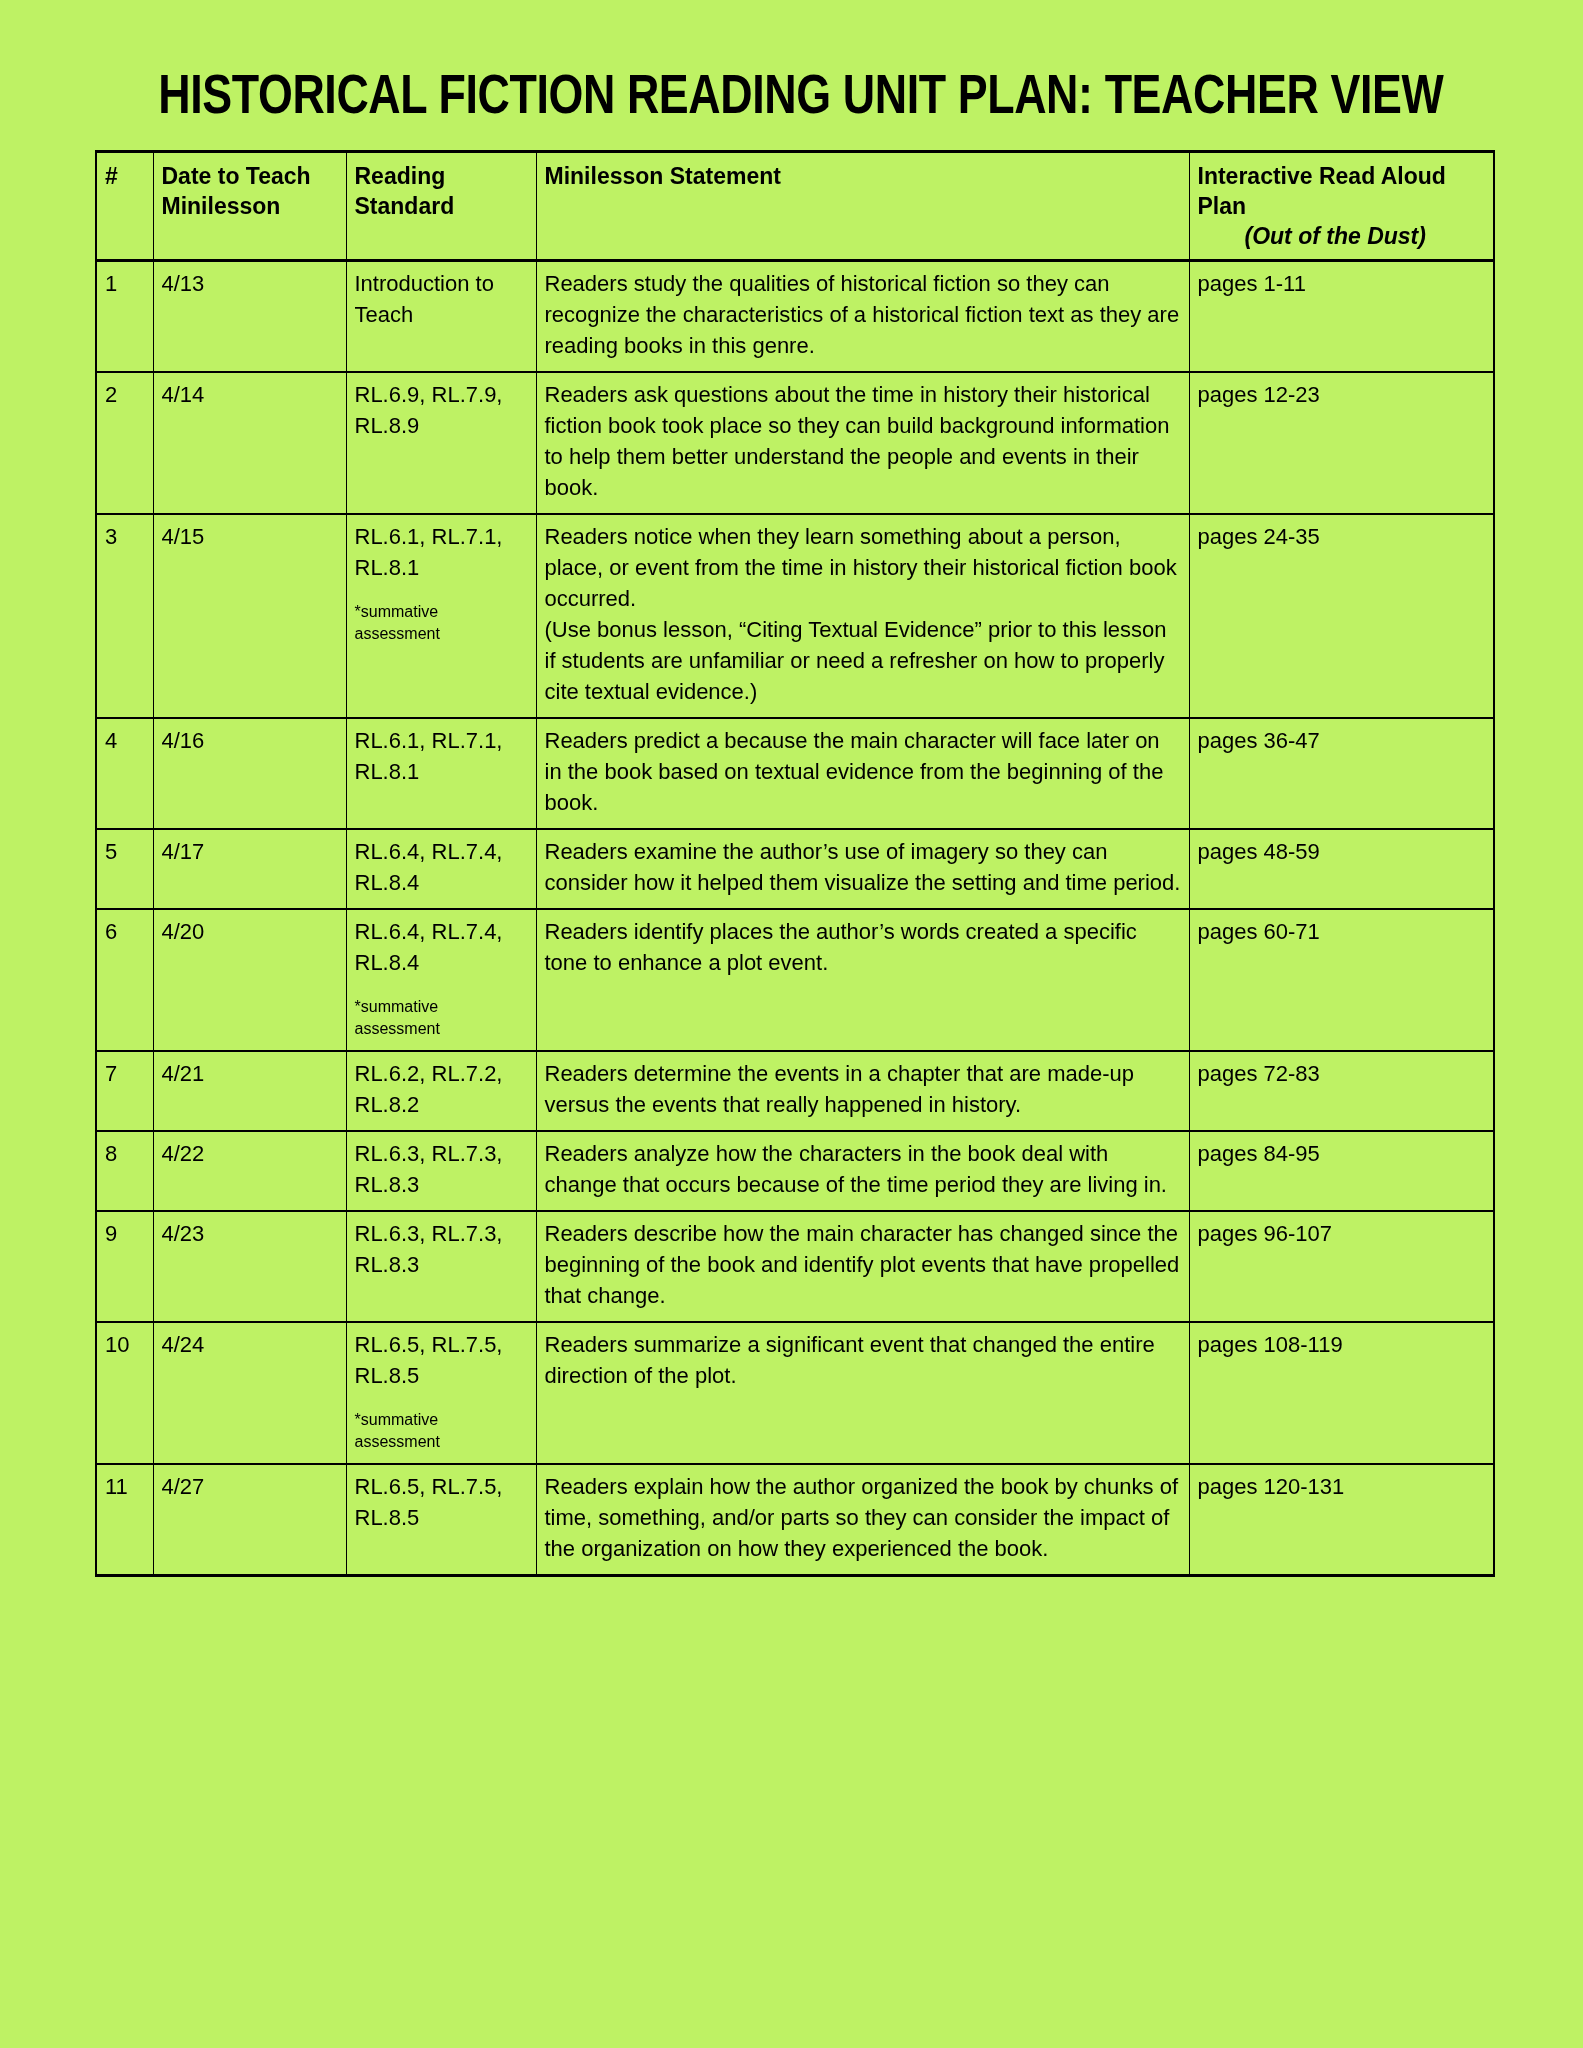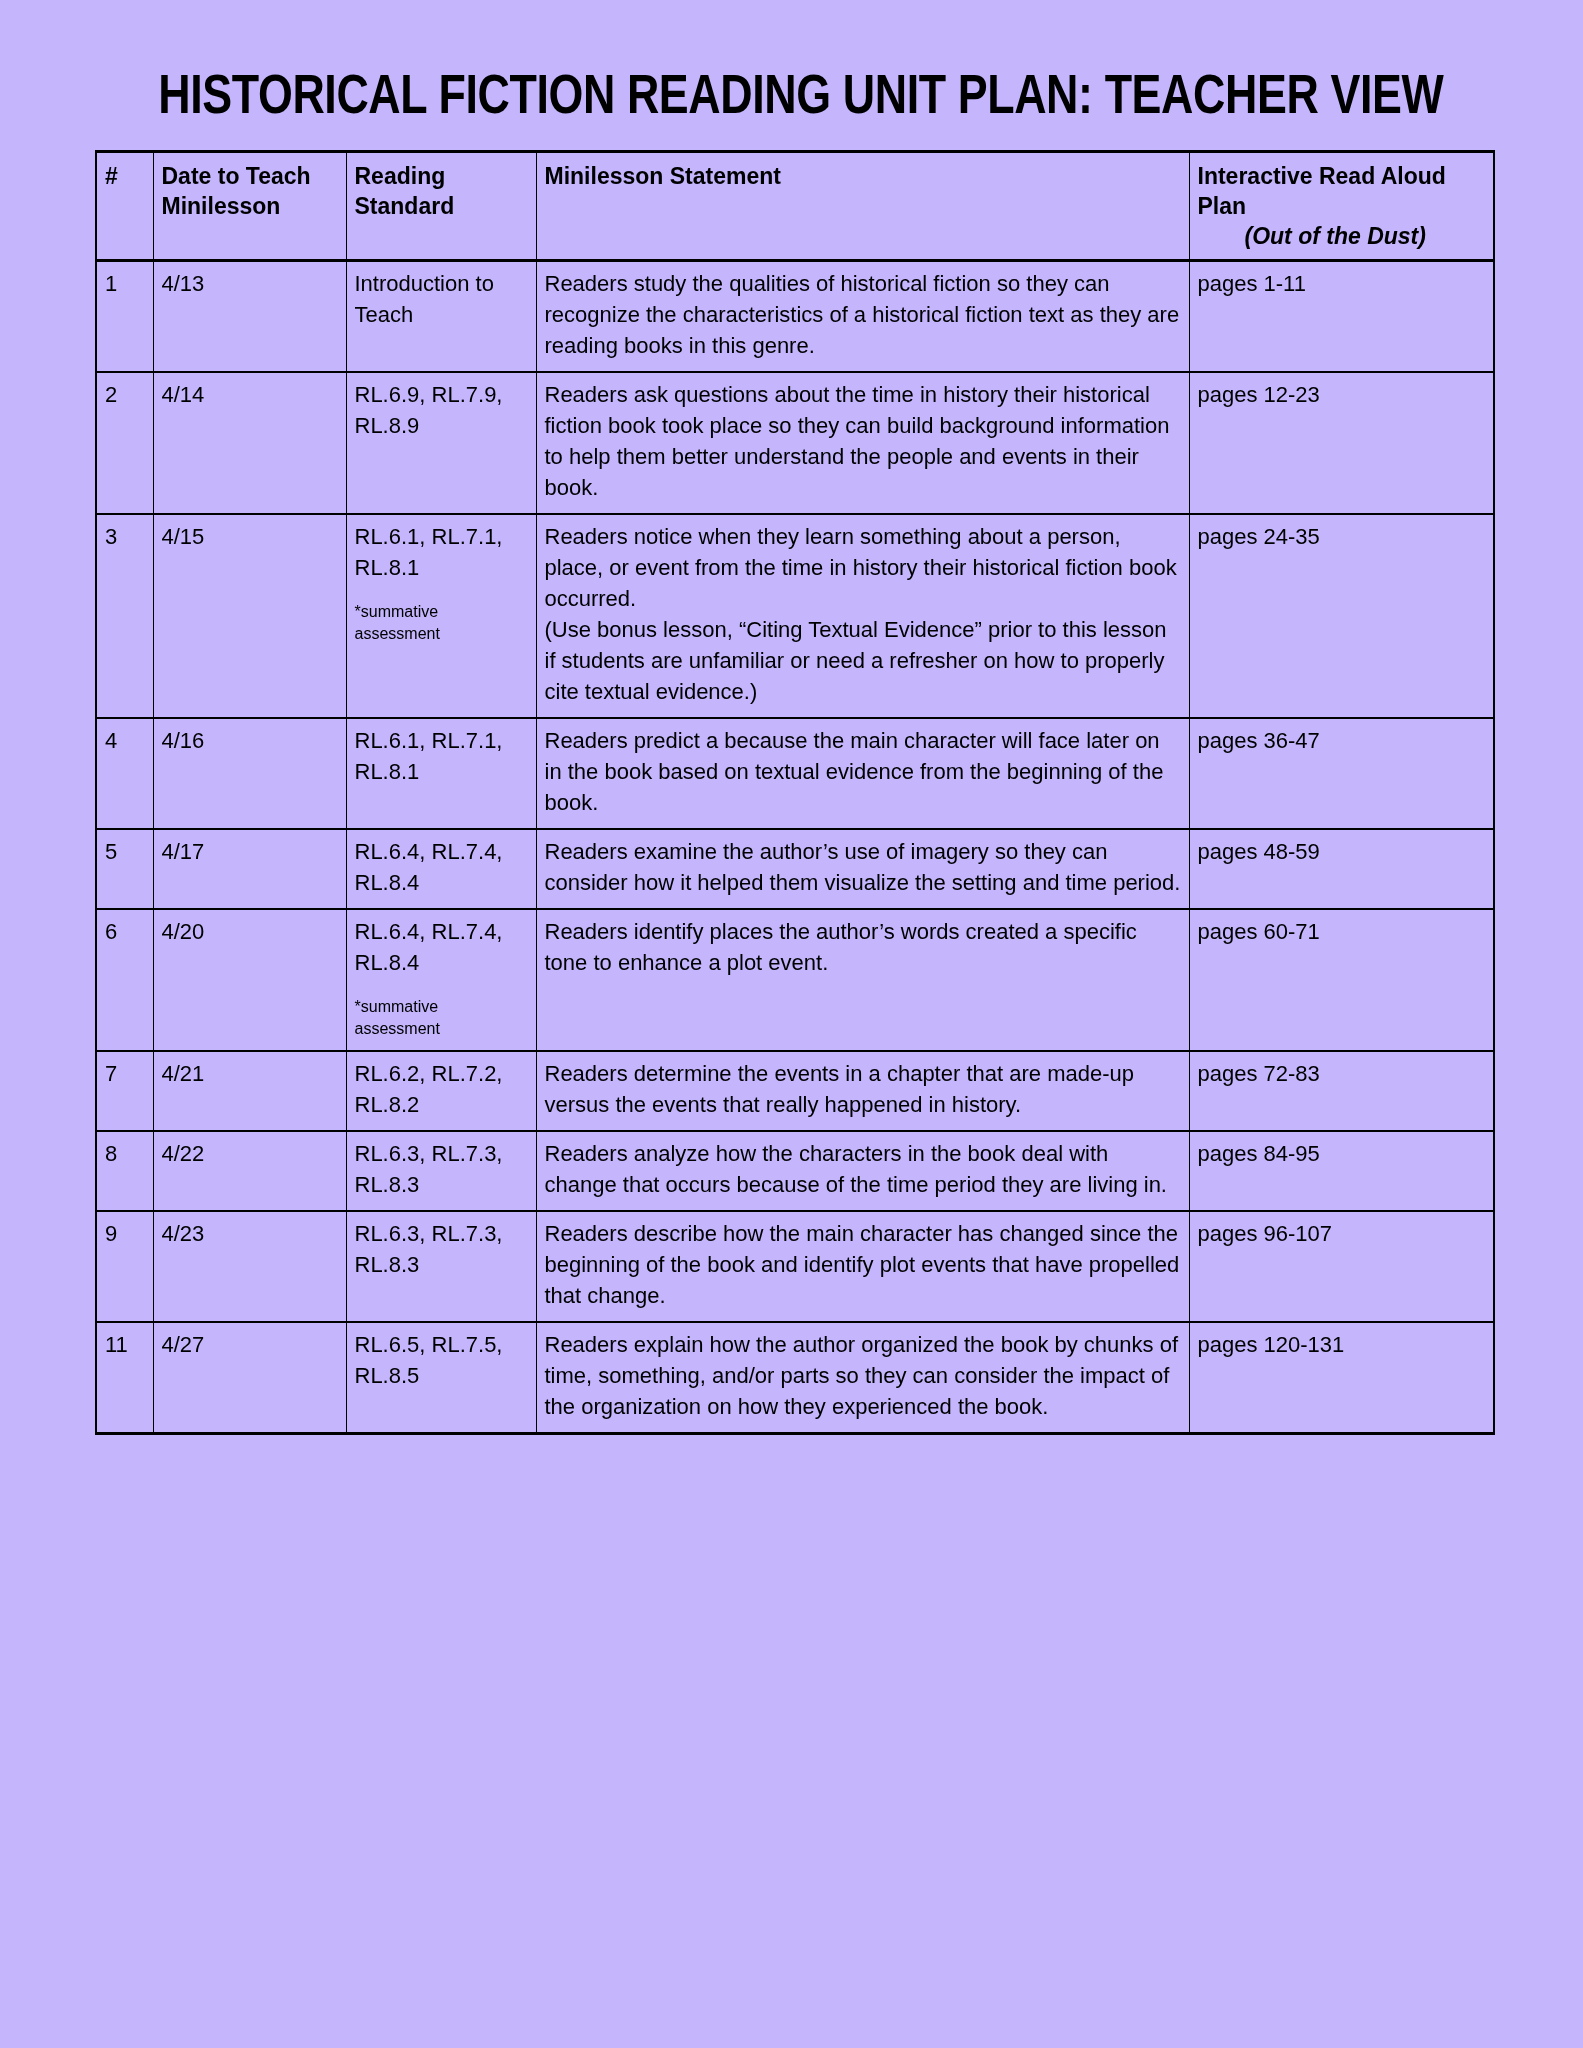--- a/index.html
+++ b/index.html
@@ -12,21 +12,21 @@
     width: 1583px;
     height: 2048px;
     font-family: "Liberation Sans", sans-serif;
     color: #000000;
     overflow: hidden;
   }
   .page {
     position: relative;
     width: 1583px;
     height: 2048px;
-    background: #c4b5fd;
+    background: #bef264;
     box-sizing: border-box;
   }
 
   
   .doc-title {
     position: absolute;
     top: 64px;
     left: 0;
     width: 1583px;
     text-align: center;
@@ -238,20 +238,32 @@
           <td class="cell-date">4/23</td>
           <td class="cell-std">
             <span class="mini-line">RL.6.3, RL.7.3, RL.8.3</span>
           </td>
           <td class="cell-mini">
             <span class="mini-line">Readers describe how the main character has changed since the beginning of the book and identify plot events that have propelled that change.</span>
           </td>
           <td class="cell-read">pages 96-107</td>
         </tr>
         <tr>
+          <td class="cell-num">10</td>
+          <td class="cell-date">4/24</td>
+          <td class="cell-std">
+            <span class="mini-line">RL.6.5, RL.7.5, RL.8.5</span>
+            <span class="note-small">*summative assessment</span>
+          </td>
+          <td class="cell-mini">
+            <span class="mini-line">Readers summarize a significant event that changed the entire direction of the plot.</span>
+          </td>
+          <td class="cell-read">pages 108-119</td>
+        </tr>
+        <tr>
           <td class="cell-num">11</td>
           <td class="cell-date">4/27</td>
           <td class="cell-std">
             <span class="mini-line">RL.6.5, RL.7.5, RL.8.5</span>
           </td>
           <td class="cell-mini">
             <span class="mini-line">Readers explain how the author organized the book by chunks of time, something, and/or parts so they can consider the impact of the organization on how they experienced the book.</span>
           </td>
           <td class="cell-read">pages 120-131</td>
         </tr>

